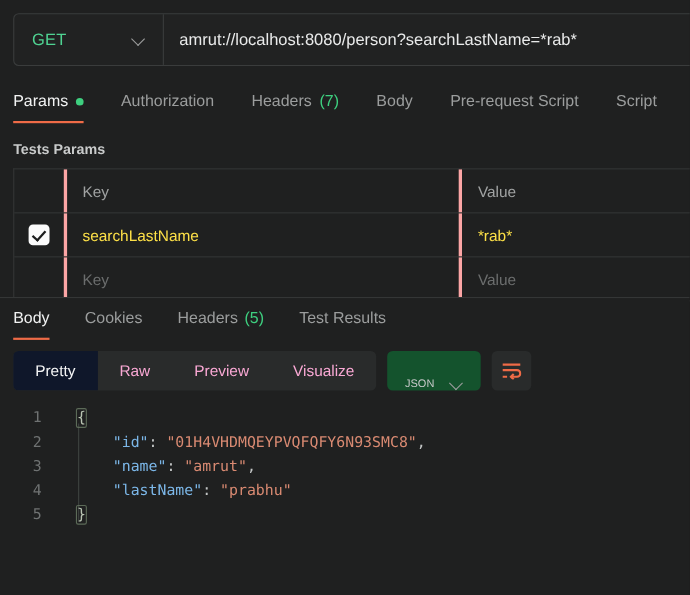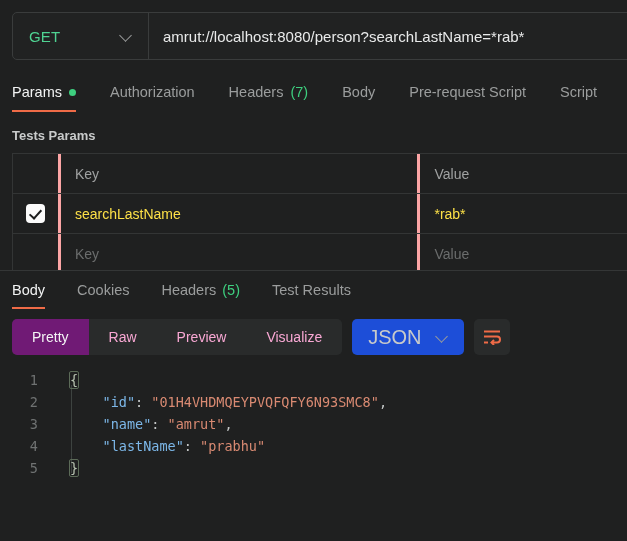--- a/index.html
+++ b/index.html
@@ -195,31 +195,31 @@
   }
   .seg-btn {
     display: flex; align-items: center;
     padding: 0 20px;
     font-size: 14px;
     color: #f9a8d4;
     cursor: pointer;
     white-space: nowrap;
   }
   .seg-btn.active {
-    background: #701a75;
+    background: #0f172a;
     color: #f4f5f5;
   }
   .fmt-select {
-    display: flex; align-items: center;
+    display: flex; align-items: flex-end;
     gap: 14px;
     height: 36px;
     padding: 0 16px;
-    background: #1d4ed8;
+    background: #14532d;
     border-radius: 5px;
-    font-size: 20px;
+    font-size: 10px;
     color: #c8caca;
     cursor: pointer;
   }
   .icon-btn {
     width: 36px; height: 36px;
     background: #292b2b;
     border-radius: 5px;
     display: flex; align-items: center; justify-content: center;
     cursor: pointer;
   }

